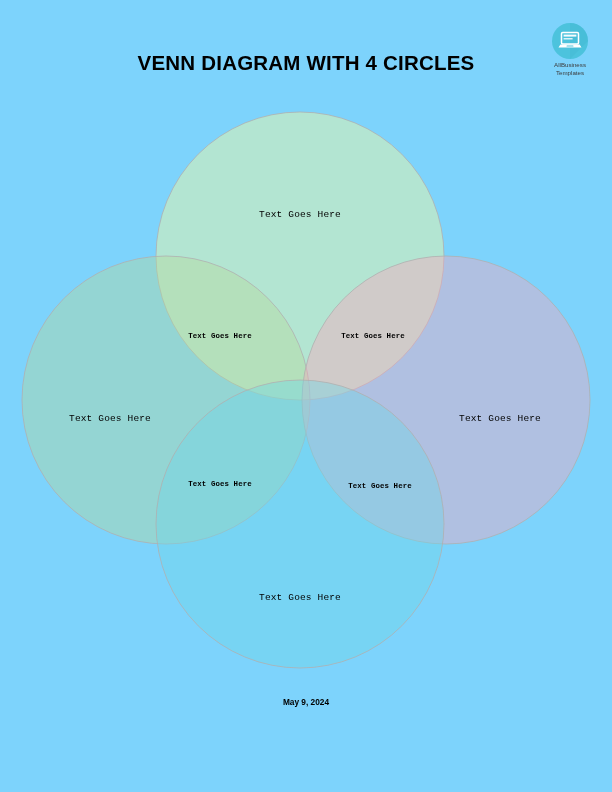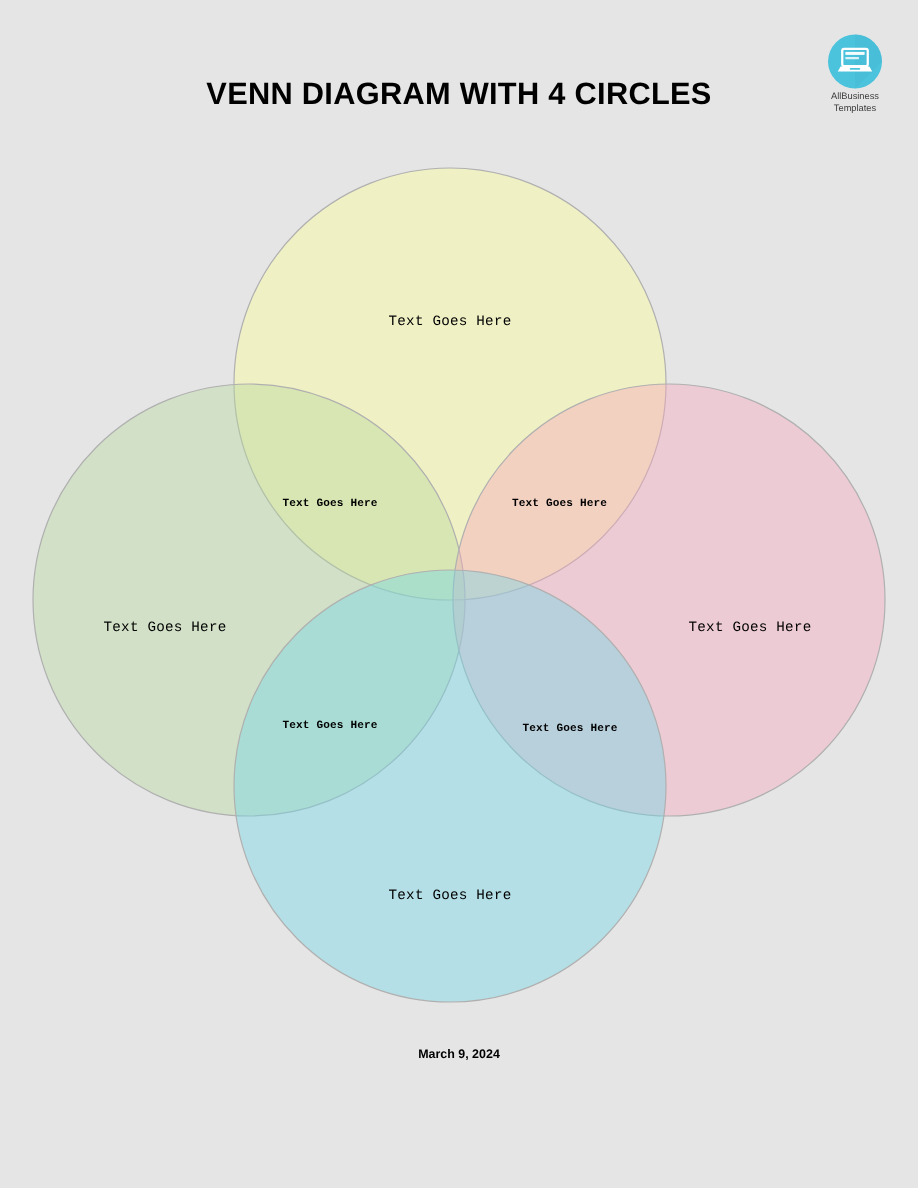--- a/index.html
+++ b/index.html
@@ -13,21 +13,21 @@
     position: relative;
     font-family: "Liberation Sans", sans-serif;
     overflow: hidden;
   }
 
   #page {
     position: absolute;
     inset: 0;
     width: 612px;
     height: 792px;
-    background: #e5e5e5;
+    background: #7dd3fc;
   }
 
   
   #page-title {
     position: absolute;
     left: 0;
     top: 51px;
     width: 612px;
     text-align: center;
     font-size: 20.5px;
@@ -143,15 +143,15 @@
   <div class="venn-label main" id="label-top" style="left: 300px; top: 214px;">Text Goes Here</div>
   <div class="venn-label main" id="label-left" style="left: 110px; top: 418px;">Text Goes Here</div>
   <div class="venn-label main" id="label-right" style="left: 500px; top: 418px;">Text Goes Here</div>
   <div class="venn-label main" id="label-bottom" style="left: 300px; top: 597px;">Text Goes Here</div>
 
   <div class="venn-label inter" id="label-inter-0" style="left: 220px; top: 336px;">Text Goes Here</div>
   <div class="venn-label inter" id="label-inter-1" style="left: 373px; top: 336px;">Text Goes Here</div>
   <div class="venn-label inter" id="label-inter-2" style="left: 220px; top: 484px;">Text Goes Here</div>
   <div class="venn-label inter" id="label-inter-3" style="left: 380px; top: 486px;">Text Goes Here</div>
 
-  <div id="footer-date">March 9, 2024</div>
+  <div id="footer-date">May 9, 2024</div>
 
 </div>
 
 </body></html>

